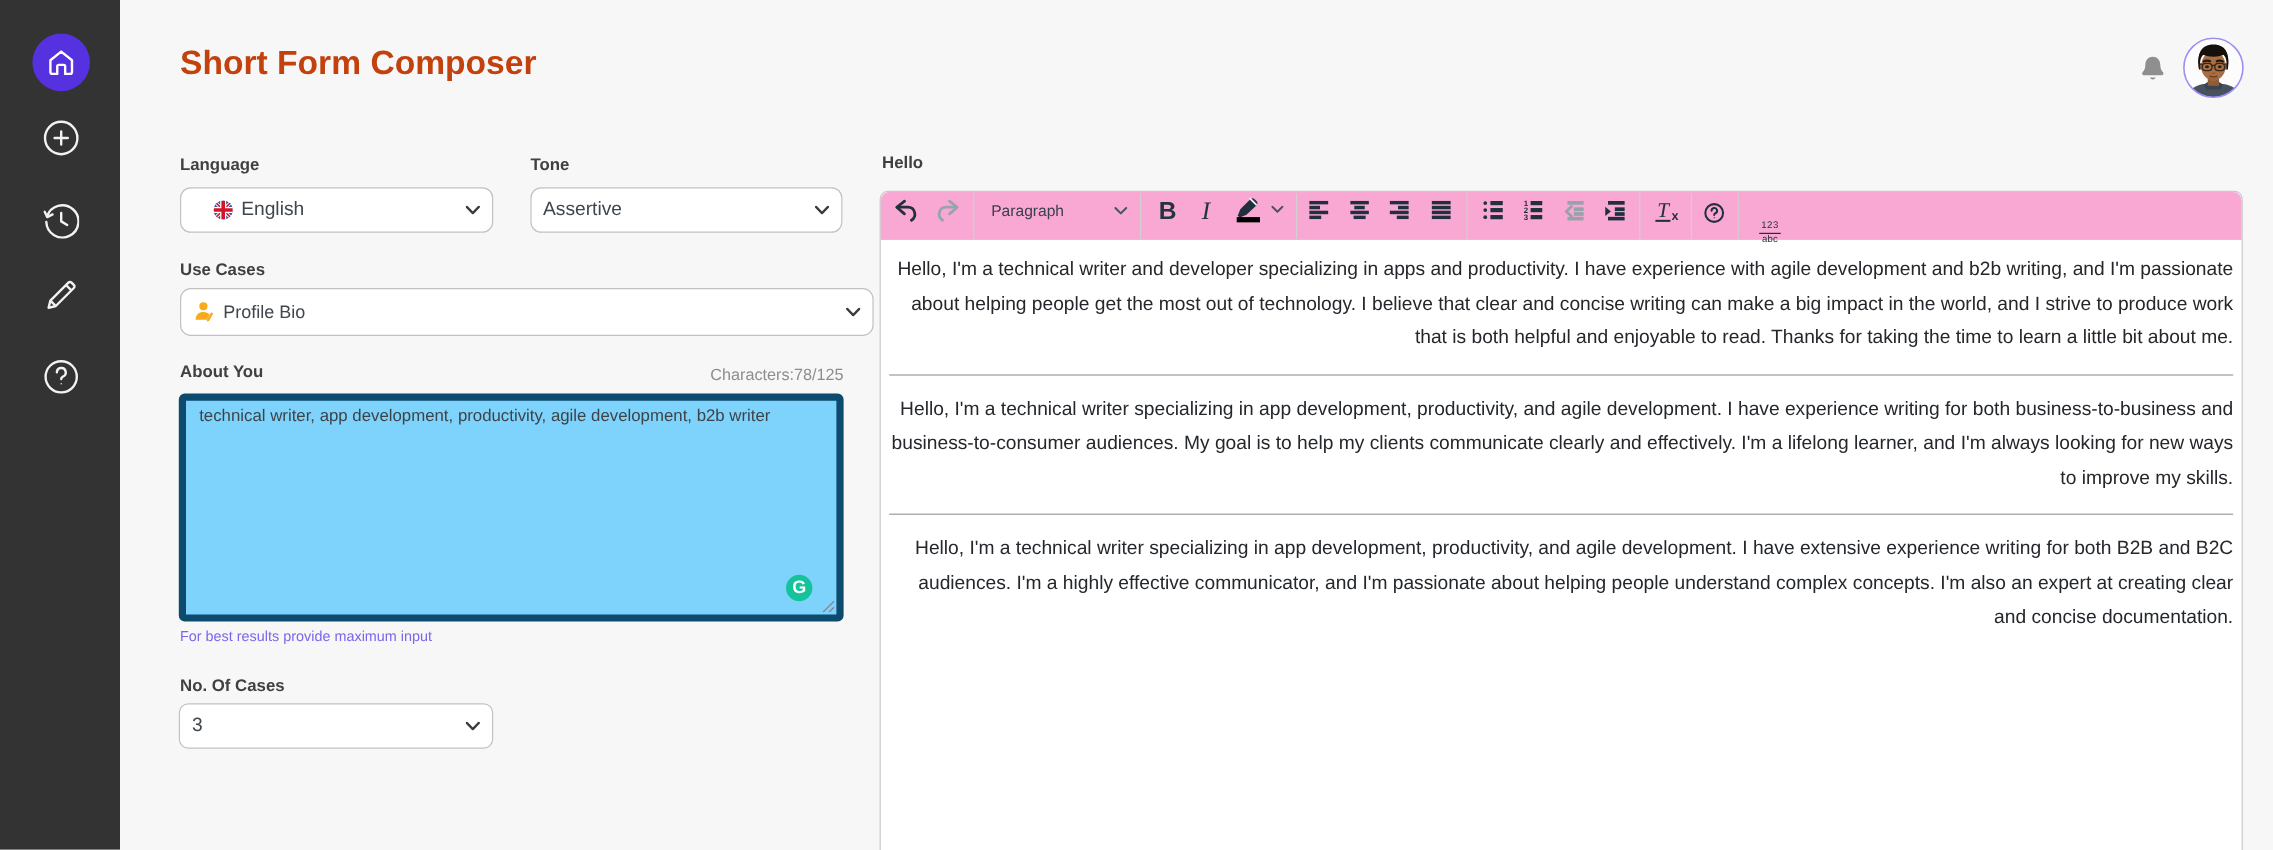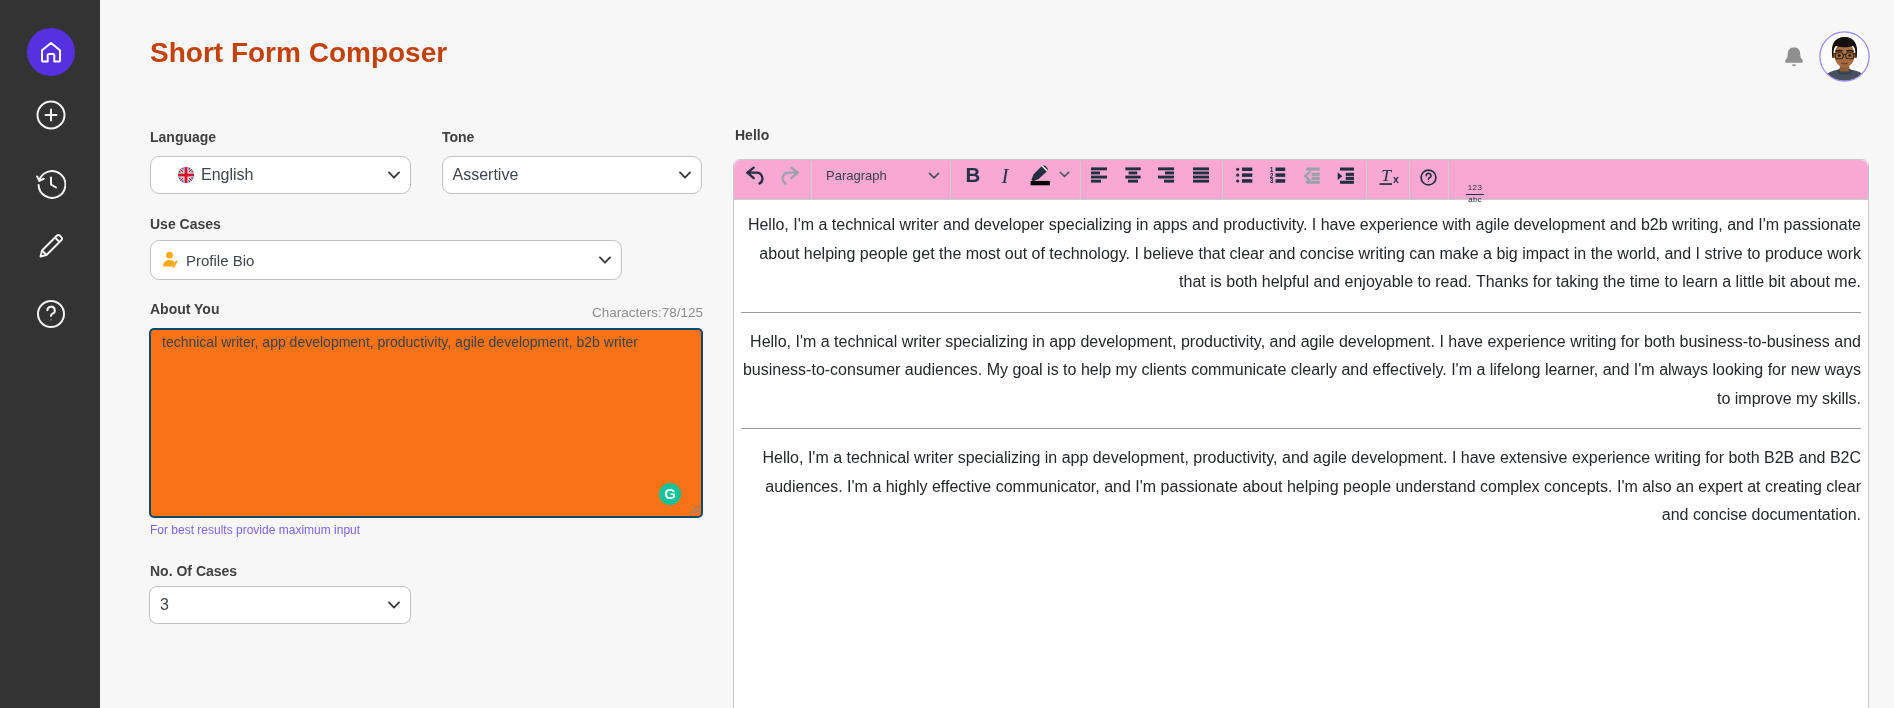--- a/index.html
+++ b/index.html
@@ -125,33 +125,33 @@
     </svg>
 </div>
 
 <div class="sel" style="left:442px; top:156px; width:260px; height:38px; padding-left:9.5px;">
   Assertive
   <svg class="chev" width="12" height="9" viewBox="0 0 12 9" fill="none" stroke="#3c3c3c" stroke-width="1.9" stroke-linecap="round" stroke-linejoin="round">
       <path d="M1 1.4 L6 6.6 L11 1.4"></path>
     </svg>
 </div>
 
-<div class="sel" style="left:150px; top:240px; width:472px; height:40px; padding-left:11px; font-size:15px;">
+<div class="sel" style="left:150px; top:240px; width:578px; height:40px; padding-left:11px; font-size:15px;">
   <svg width="18" height="18" viewBox="0 0 18 18" style="margin-right:6px;" fill="#f9a91c">
     <circle cx="7.5" cy="4.2" r="3.4"></circle>
     <path d="M1 15.5 c0-4.4 2.9-6.6 6.5-6.6 2.1 0 4 .8 5.2 2.3 l-2.5 4.3z"></path>
     <path d="M12.2 16.6 l-1.9.4.3-2 3.4-5.8 1.7 1z"></path>
   </svg>
   Profile Bio
   <svg class="chev" width="12" height="9" viewBox="0 0 12 9" fill="none" stroke="#3c3c3c" stroke-width="1.9" stroke-linecap="round" stroke-linejoin="round">
       <path d="M1 1.4 L6 6.6 L11 1.4"></path>
     </svg>
 </div>
 
-<div class="abs" style="left:149px; top:328px; width:554px; height:190px; background:#f97316; border:2px solid #0c4a6e; border-radius:5px;">
+<div class="abs" style="left:149px; top:328px; width:554px; height:190px; background:#7dd3fc; border:6px solid #0c4a6e; border-radius:5px;">
   <div style="position:absolute; left:11px; top:4px; font-size:14px; color:#3e4348;">technical writer, app development, productivity, agile development, b2b writer</div>
   <div style="position:absolute; right:20px; bottom:11px; width:22px; height:22px; border-radius:50%; background:#15c39a; color:#fff; font-weight:700; font-size:15px; text-align:center; line-height:22px;">G</div>
   <svg style="position:absolute; right:1px; bottom:1px;" width="12" height="12" viewBox="0 0 12 12" stroke="#8a8a8a" stroke-width="1.2">
       <path d="M11 2 L2 11 M11 7 L7 11"></path>
     </svg>
 </div>
 <div class="abs" style="left:150px; top:523px; font-size:12px; color:#7e64ea;">For best results provide maximum input</div>
 
 <div class="sel" style="left:149px; top:586px; width:262px; height:38px; padding-left:10px; border-radius:8px;">
   3

